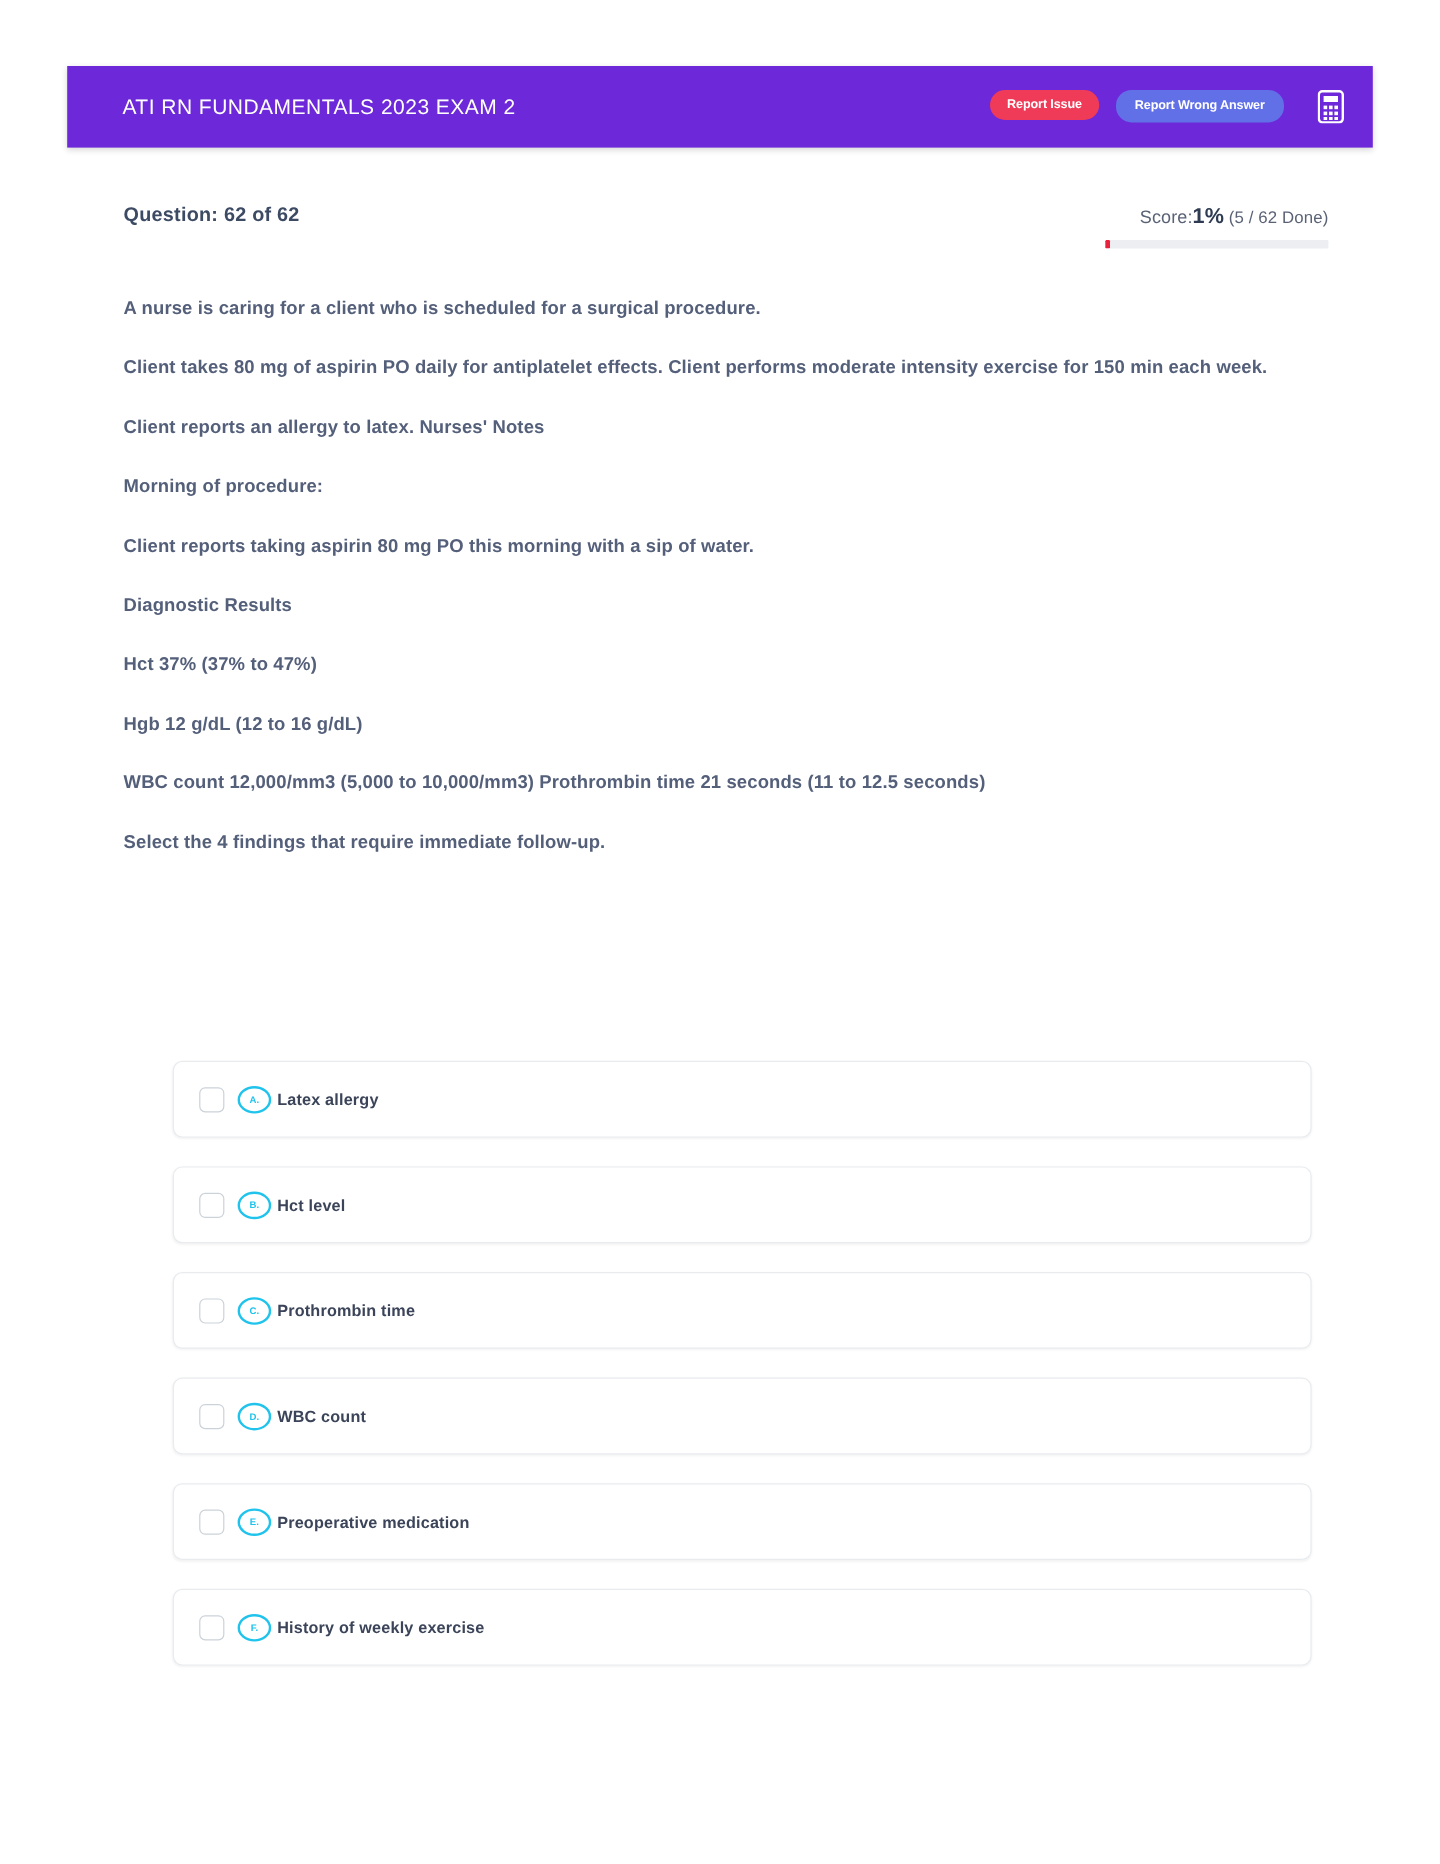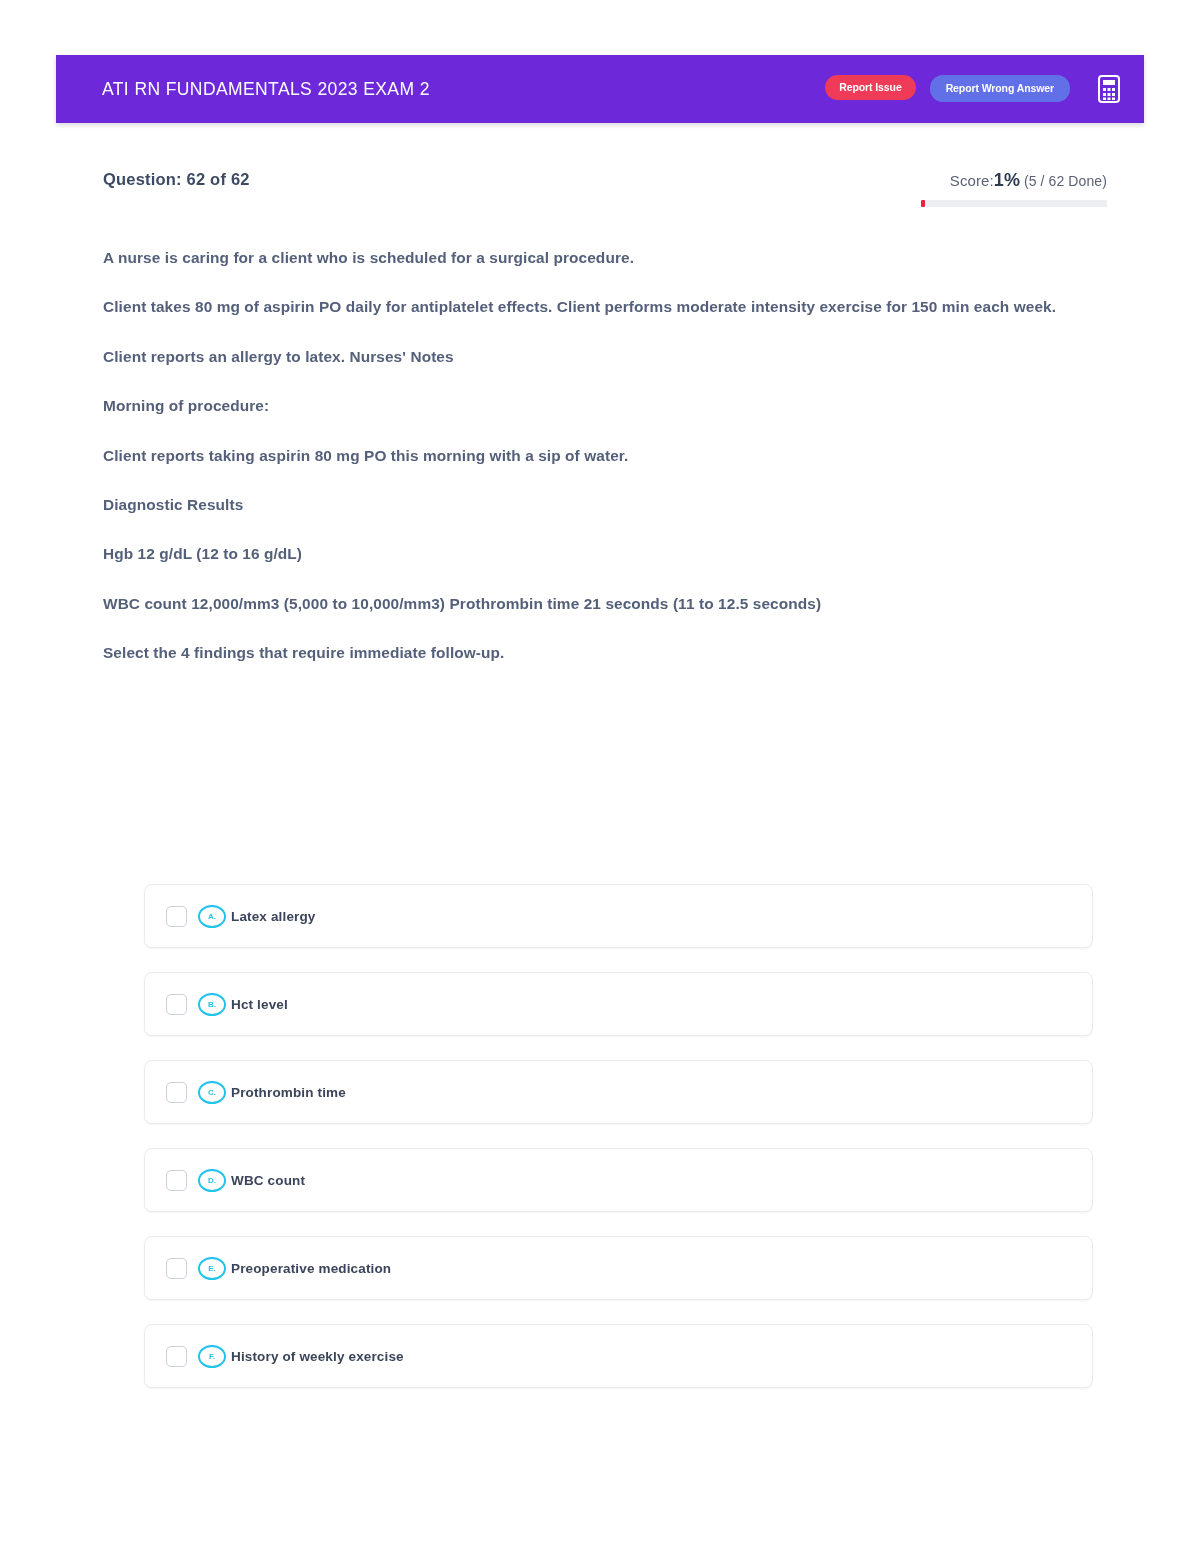--- a/index.html
+++ b/index.html
@@ -219,20 +219,21 @@
     </div>
   </div>
 
   <div class="stem">
       <p>A nurse is caring for a client who is scheduled for a surgical procedure.</p>
       <p>Client takes 80 mg of aspirin PO daily for antiplatelet effects. Client performs moderate intensity exercise for 150 min each week.</p>
       <p>Client reports an allergy to latex. Nurses' Notes</p>
       <p>Morning of procedure:</p>
       <p>Client reports taking aspirin 80 mg PO this morning with a sip of water.</p>
       <p>Diagnostic Results</p>
+      <p>Hct 37% (37% to 47%)</p>
       <p>Hgb 12 g/dL (12 to 16 g/dL)</p>
       <p>WBC count 12,000/mm3 (5,000 to 10,000/mm3) Prothrombin time 21 seconds (11 to 12.5 seconds)</p>
       <p>Select the 4 findings that require immediate follow-up.</p>
     </div>
 
   <div class="options">
       <div class="option-card">
         <div class="opt-checkbox"></div>
         <div class="opt-letter">A.</div>
         <div class="opt-label">Latex allergy</div>

